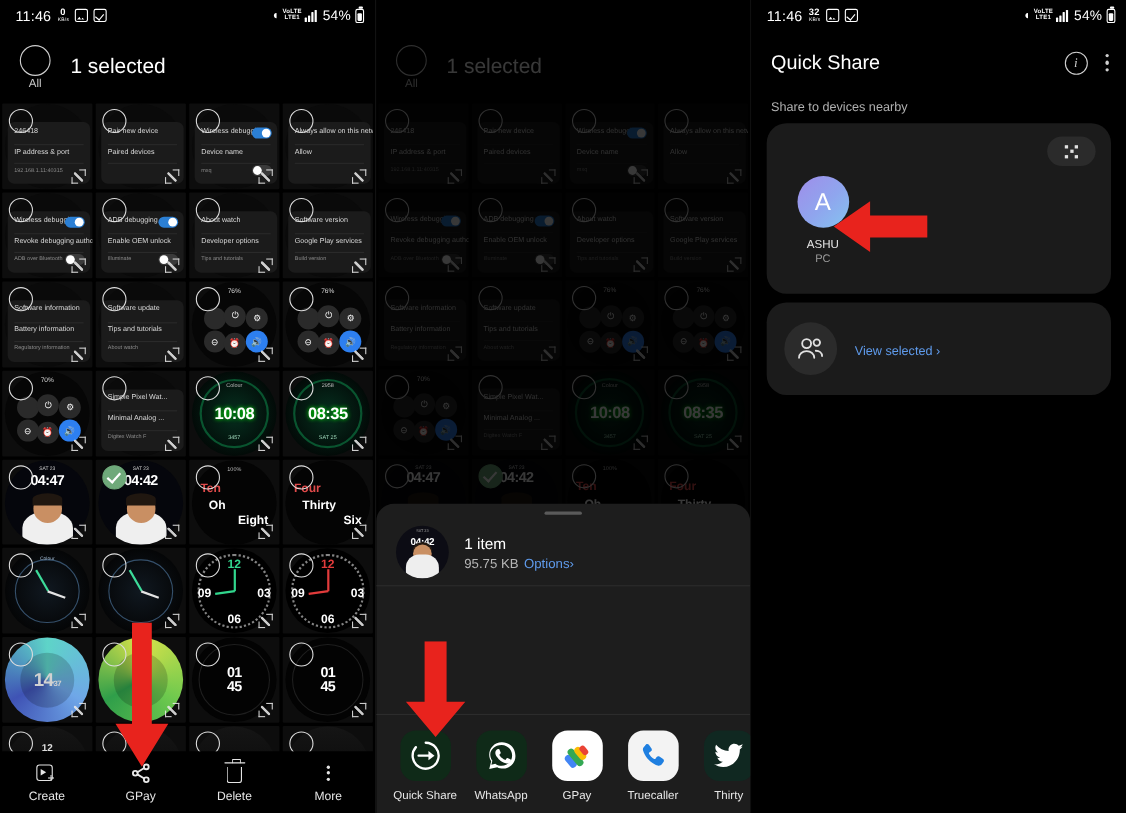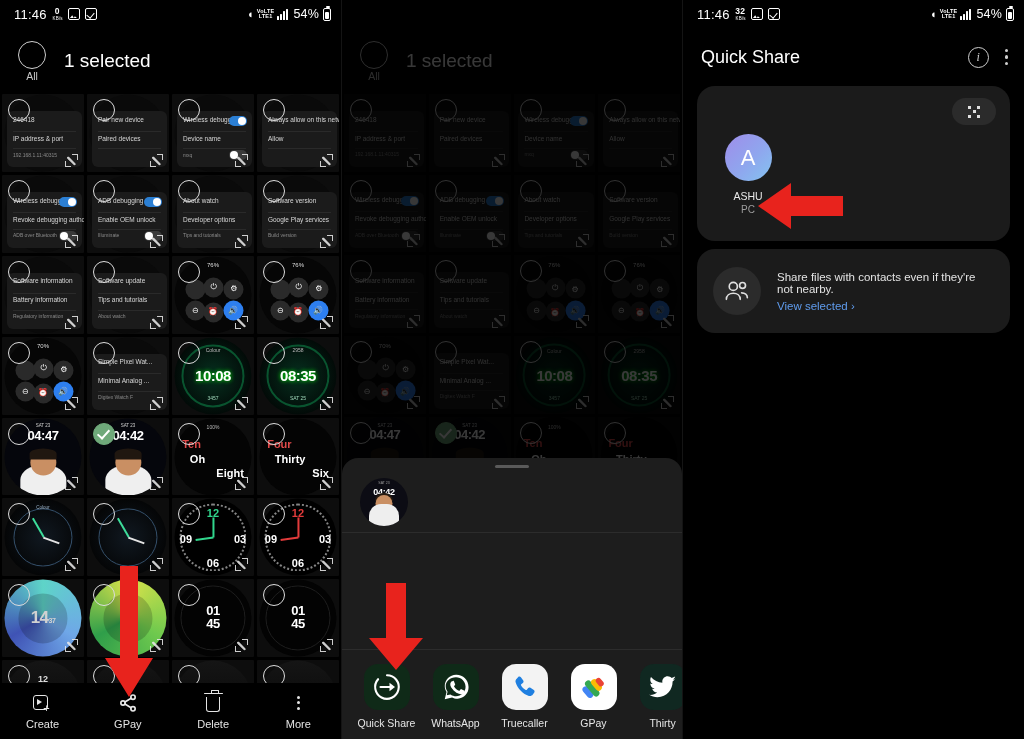--- a/index.html
+++ b/index.html
@@ -1344,20 +1344,26 @@
       <div class="grabber"></div>
 
       <div class="sheet-file">
         <div class="file-thumb">
           <div class="ft-sub">SAT 23</div>
           <div class="ft-time">04:42</div>
           <div class="ft-hair"></div>
           <div class="ft-head"></div>
           <div class="ft-body"></div>
         </div>
+        <div class="file-meta">
+          <div class="line1">1 item</div>
+          <div class="line2">
+            <span>95.75 KB</span><span class="opt-link"><span>Options</span><span>›</span></span>
+          </div>
+        </div>
       </div>
 
 
       <div class="sheet-divider"></div>
       <div class="sheet-blank"></div>
       <div class="sheet-divider"></div>
 
       <div class="apps-row">
 
         <div class="app">
@@ -1372,43 +1378,43 @@
         </div>
 
         <div class="app">
           <div class="app-ico wa-ico">
             <svg width="30" height="30" viewBox="0 0 32 32">
               <path fill="#fff" d="M16 3C9.4 3 4 8.4 4 15c0 2.3.7 4.5 1.9 6.4L4 29l7.8-1.9c1.8 1 3.9 1.5 6.1 1.4 6.6-.3 11.7-5.8 11.5-12.4C29.2 8.1 23.5 2.8 16 3zm0 2.6c5.6 0 10.2 4.5 10.2 10.1S21.6 25.8 16 25.8c-2 0-3.9-.6-5.5-1.6l-.5-.3-3.9.9.9-3.8-.3-.5c-1.1-1.7-1.7-3.6-1.7-5.6C5 10.1 9.6 5.6 16 5.6z"></path>
               <path fill="#fff" d="M12.2 9.8c-.3 0-.7.1-1 .4-.4.4-1.3 1.3-1.3 3.1s1.3 3.6 1.5 3.8c.2.2 2.6 4.1 6.4 5.6 3.1 1.2 3.8 1 4.5.9.7-.1 2.2-.9 2.5-1.8.3-.9.3-1.6.2-1.8-.1-.2-.4-.3-.7-.5-.4-.2-2.2-1.1-2.5-1.2-.3-.1-.6-.2-.8.2-.2.4-.9 1.2-1.1 1.4-.2.2-.4.3-.8.1-.4-.2-1.6-.6-3-1.9-1.1-1-1.9-2.2-2.1-2.6-.2-.4 0-.6.2-.8l.6-.7c.2-.2.2-.4.3-.6.1-.2 0-.5-.1-.7-.1-.2-.8-2-1.1-2.7-.3-.6-.5-.6-.8-.6z"></path>
             </svg>
           </div>
           <div class="app-label">WhatsApp</div>
-        </div>
-
-        <div class="app">
-          <div class="app-ico tc-ico">
-            <svg width="27" height="27" viewBox="0 0 24 24">
-              <path fill="#1f7fe0" d="M6.6 2.4c.7-.5 1.7-.3 2.2.4l2.1 3c.5.7.3 1.7-.4 2.2l-1.4 1c-.3.2-.4.6-.2 1 .9 1.8 2.4 3.3 4.2 4.2.3.2.8.1 1-.2l1-1.4c.5-.7 1.5-.9 2.2-.4l3 2.1c.7.5.9 1.5.4 2.2l-1.3 1.8c-.8 1.1-2.2 1.6-3.5 1.2C10.6 17.9 6 13.3 4.1 7.4c-.4-1.3.1-2.7 1.2-3.5z"></path>
-            </svg>
-          </div>
-          <div class="app-label">Truecaller</div>
         </div>
 
         <div class="app">
           <div class="app-ico gp-ico">
             <svg width="30" height="30" viewBox="0 0 32 32">
               <g transform="rotate(-40 16 16)">
                 <rect x="4" y="9" width="7" height="14" rx="3.5" fill="#4285f4"></rect>
                 <rect x="10" y="6" width="7" height="20" rx="3.5" fill="#34a853"></rect>
                 <rect x="16" y="9" width="7" height="14" rx="3.5" fill="#fbbc04"></rect>
                 <rect x="21" y="11" width="6" height="10" rx="3" fill="#ea4335"></rect>
               </g>
             </svg>
           </div>
           <div class="app-label">GPay</div>
+        </div>
+
+        <div class="app">
+          <div class="app-ico tc-ico">
+            <svg width="27" height="27" viewBox="0 0 24 24">
+              <path fill="#1f7fe0" d="M6.6 2.4c.7-.5 1.7-.3 2.2.4l2.1 3c.5.7.3 1.7-.4 2.2l-1.4 1c-.3.2-.4.6-.2 1 .9 1.8 2.4 3.3 4.2 4.2.3.2.8.1 1-.2l1-1.4c.5-.7 1.5-.9 2.2-.4l3 2.1c.7.5.9 1.5.4 2.2l-1.3 1.8c-.8 1.1-2.2 1.6-3.5 1.2C10.6 17.9 6 13.3 4.1 7.4c-.4-1.3.1-2.7 1.2-3.5z"></path>
+            </svg>
+          </div>
+          <div class="app-label">Truecaller</div>
         </div>
 
         <div class="app">
           <div class="app-ico tw-ico">
             <svg width="28" height="28" viewBox="0 0 24 24">
               <path fill="#fff" d="M23 4.9c-.8.4-1.7.6-2.6.8 1-.6 1.7-1.5 2-2.6-.9.5-1.9.9-3 1.1-.8-.9-2-1.5-3.4-1.5-2.6 0-4.6 2.1-4.6 4.6 0 .4 0 .7.1 1.1C7.7 8.2 4.1 6.3 1.7 3.4c-.4.7-.6 1.5-.6 2.3 0 1.6.8 3 2.1 3.8-.8 0-1.5-.2-2.1-.6v.1c0 2.2 1.6 4.1 3.7 4.5-.4.1-.8.2-1.2.2-.3 0-.6 0-.9-.1.6 1.8 2.3 3.2 4.3 3.2-1.6 1.2-3.6 2-5.7 2-.4 0-.7 0-1.1-.1 2 1.3 4.4 2.1 7 2.1 8.4 0 13-7 13-13v-.6c.9-.6 1.7-1.4 2.3-2.3z"></path>
             </svg>
           </div>
           <div class="app-label">Thirty</div>
         </div>
@@ -1457,20 +1463,21 @@
       <div class="qs-actions">
         <div class="info-ico">i</div>
         <div class="kebab">
             <i></i>
             <i></i>
             <i></i>
           </div>
       </div>
     </div>
 
+    <div class="qs-section-label">Share to devices nearby</div>
 
     <div class="qs-card devices">
       <div class="qr-pill">
         <div class="qr-grid">
           <i></i>
             <i class="off"></i>
             <i></i>
           <i class="off"></i>
             <i></i>
             <i class="off"></i>
@@ -1492,21 +1499,20 @@
     <div class="qs-card contacts">
       <div class="contacts-ico">
         <svg width="28" height="24" viewBox="0 0 30 26" fill="none" stroke="#e0e0e0" stroke-width="1.8">
           <circle cx="11" cy="8" r="4.4"></circle>
           <circle cx="21" cy="7" r="3.2"></circle>
           <path d="M3.5 22c0-4.1 3.4-6.6 7.5-6.6s7.5 2.5 7.5 6.6" stroke-linecap="round"></path>
           <path d="M20 15c3.5 0 6.2 2.1 6.2 5.3" stroke-linecap="round"></path>
         </svg>
       </div>
       <div class="contacts-txt">
-        <div class="l1">Share files with contacts even if they're not nearby.</div>
         <div class="l2"><span>View selected</span> <span>›</span></div>
       </div>
     </div>
 
     <div class="red-arrow" style="left:75px; top:180px;">
       <svg class="arw" width="86" height="52" viewBox="0 0 86 52">
         <polygon points="0,26 33,3 33,16 85,16 85,36 33,36 33,49" fill="#e8231d"></polygon>
       </svg>
     </div>
   </div>

